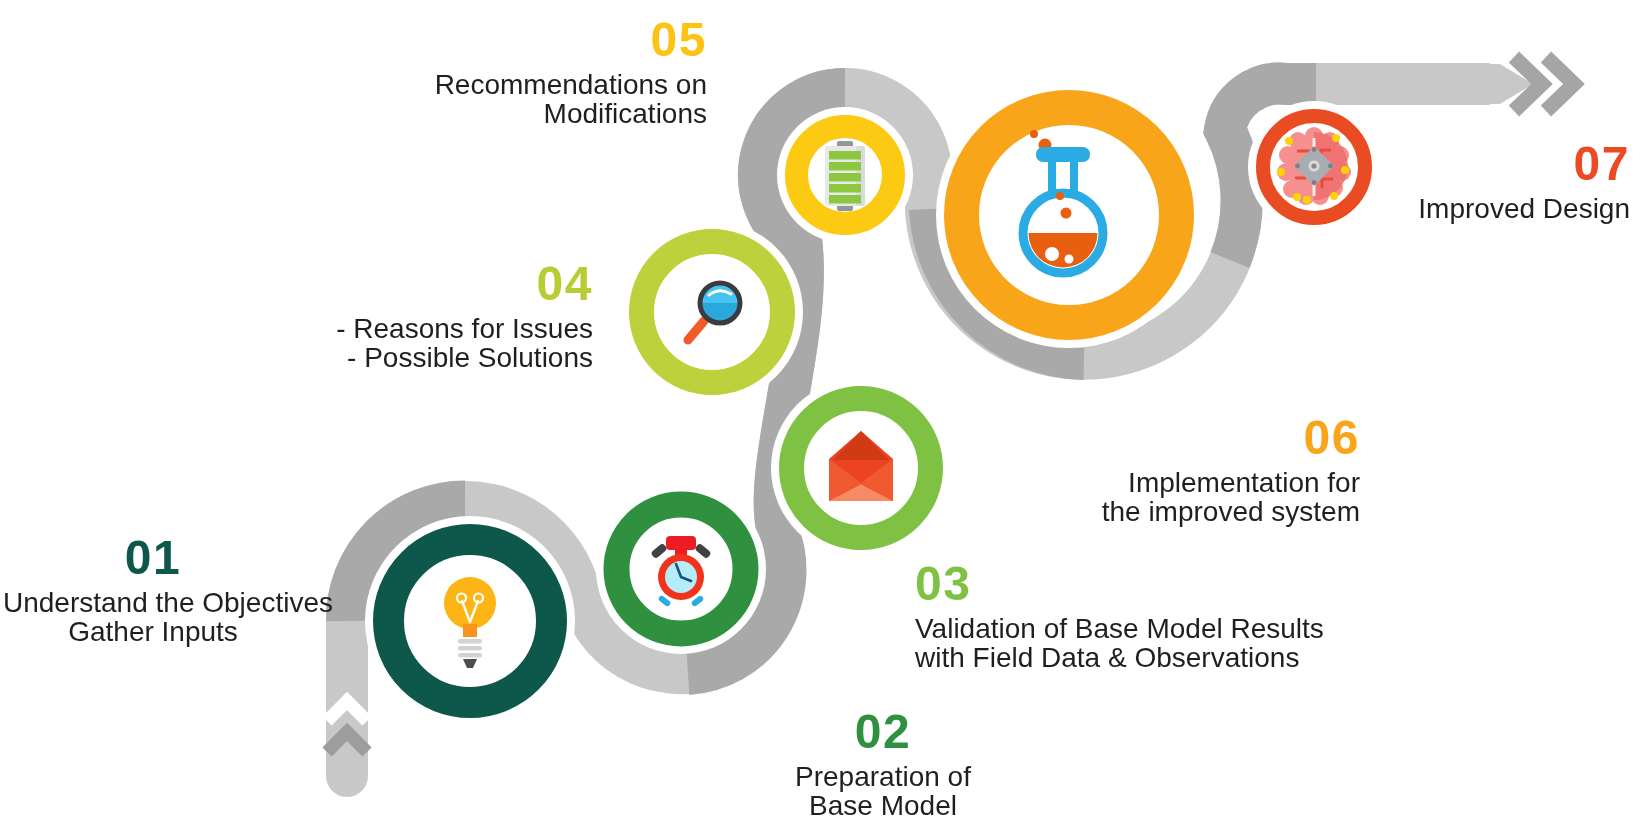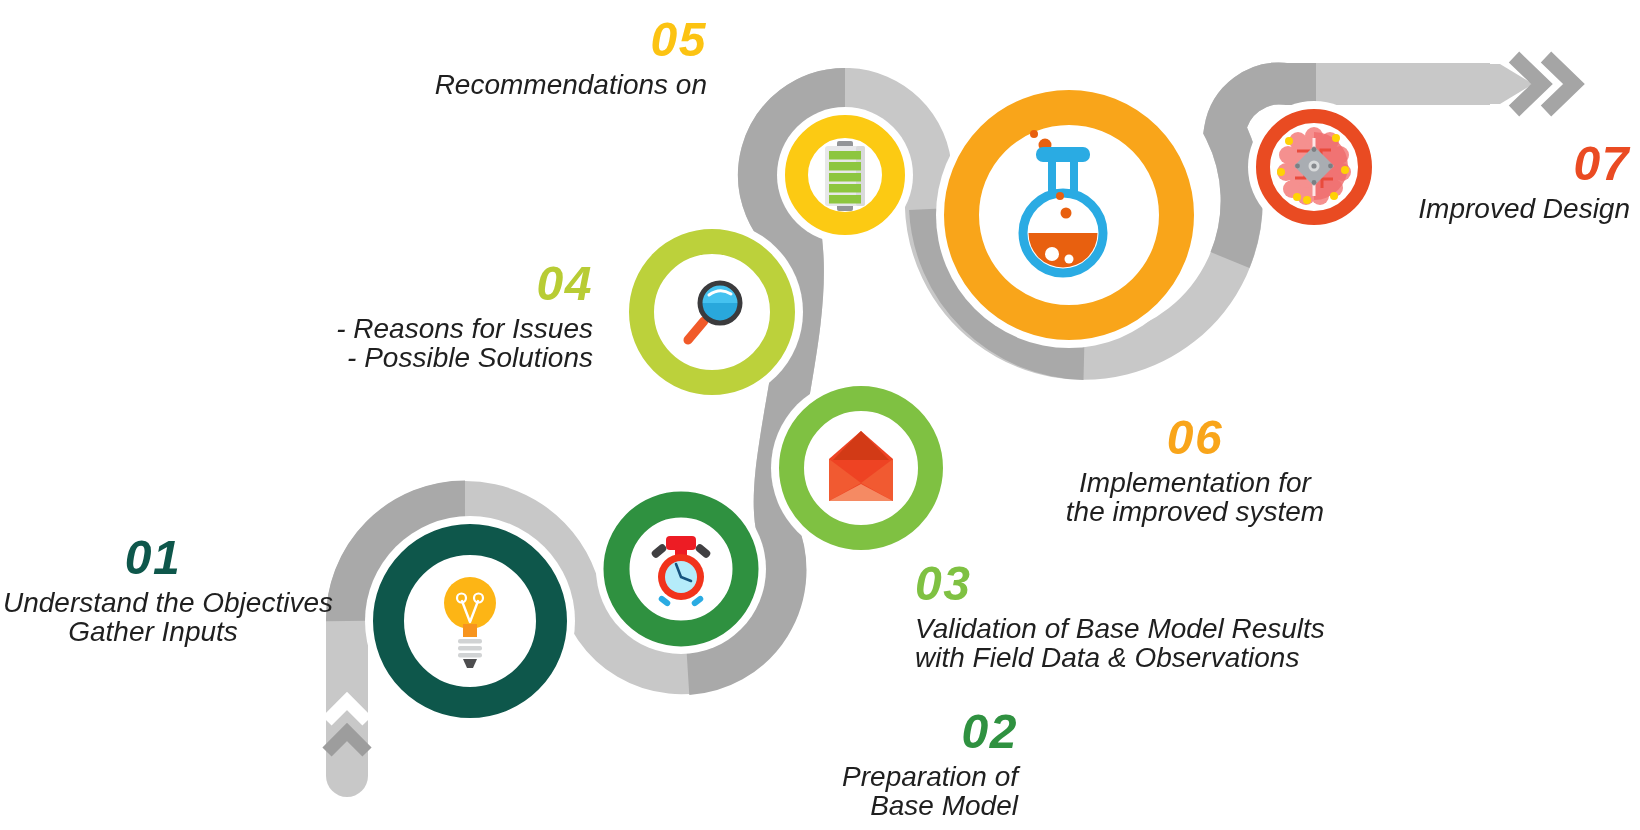--- a/index.html
+++ b/index.html
@@ -1,19 +1,19 @@
 <!DOCTYPE html>
 <html><head>
 <meta charset="utf-8">
 <style>
   html,body{margin:0;padding:0;background:#ffffff;}
   #stage{position:relative;width:1640px;height:830px;background:#ffffff;overflow:hidden;
          font-family:"Liberation Sans", sans-serif;}
   #art{position:absolute;left:0;top:0;}
-  .label{position:absolute;font-style:italic;}
+  .label{position:absolute;}
   .num{font-size:48px;font-weight:700;line-height:52px;letter-spacing:1.5px;margin-bottom:4px;}
   .ln{font-size:28px;line-height:29px;color:#1f1f1f;white-space:nowrap;}
 </style>
 </head>
 <body>
 
 <div id="stage">
 
 <svg id="art" width="1640" height="830" viewBox="0 0 1640 830">
 
@@ -182,44 +182,45 @@
     </g>
   </g>
 </svg>
 
   <div class="label" style="left:3px;top:532px;width:300px;text-align:center">
     <div class="num" style="color: rgb(14, 87, 75);">01</div>
     <div class="ln">Understand the Objectives</div>
     <div class="ln">Gather Inputs</div>
   </div>
 
-  <div class="label" style="left:698px;top:706px;width:320px;text-align:right">
+  <div class="label" style="left:723px;top:706px;width:320px;text-align:center">
     <div class="num" style="color: rgb(47, 145, 64);">02</div>
     <div class="ln">Preparation of</div>
     <div class="ln">Base Model</div>
   </div>
 
   <div class="label" style="left:915px;top:558px;width:420px;text-align:left">
     <div class="num" style="color: rgb(127, 193, 66);">03</div>
     <div class="ln">Validation of Base Model Results</div>
     <div class="ln">with Field Data &amp; Observations</div>
   </div>
 
   <div class="label" style="left:293px;top:258px;width:300px;text-align:right">
     <div class="num" style="color: rgb(184, 204, 52);">04</div>
     <div class="ln">- Reasons for Issues</div>
     <div class="ln">- Possible Solutions</div>
   </div>
 
   <div class="label" style="left:407px;top:14px;width:300px;text-align:right">
     <div class="num" style="color: rgb(252, 195, 18);">05</div>
     <div class="ln">Recommendations on</div>
-  </div>
-
-  <div class="label" style="left:1030px;top:412px;width:330px;text-align:center">
+    <div class="ln">Modifications</div>
+  </div>
+
+  <div class="label" style="left:1030px;top:412px;width:330px;text-align:right">
     <div class="num" style="color: rgb(249, 165, 26);">06</div>
     <div class="ln">Implementation for</div>
     <div class="ln">the improved system</div>
   </div>
 
   <div class="label" style="left:1390px;top:138px;width:240px;text-align:right">
     <div class="num" style="color: rgb(234, 75, 34);">07</div>
     <div class="ln">Improved Design</div>
   </div>
 

